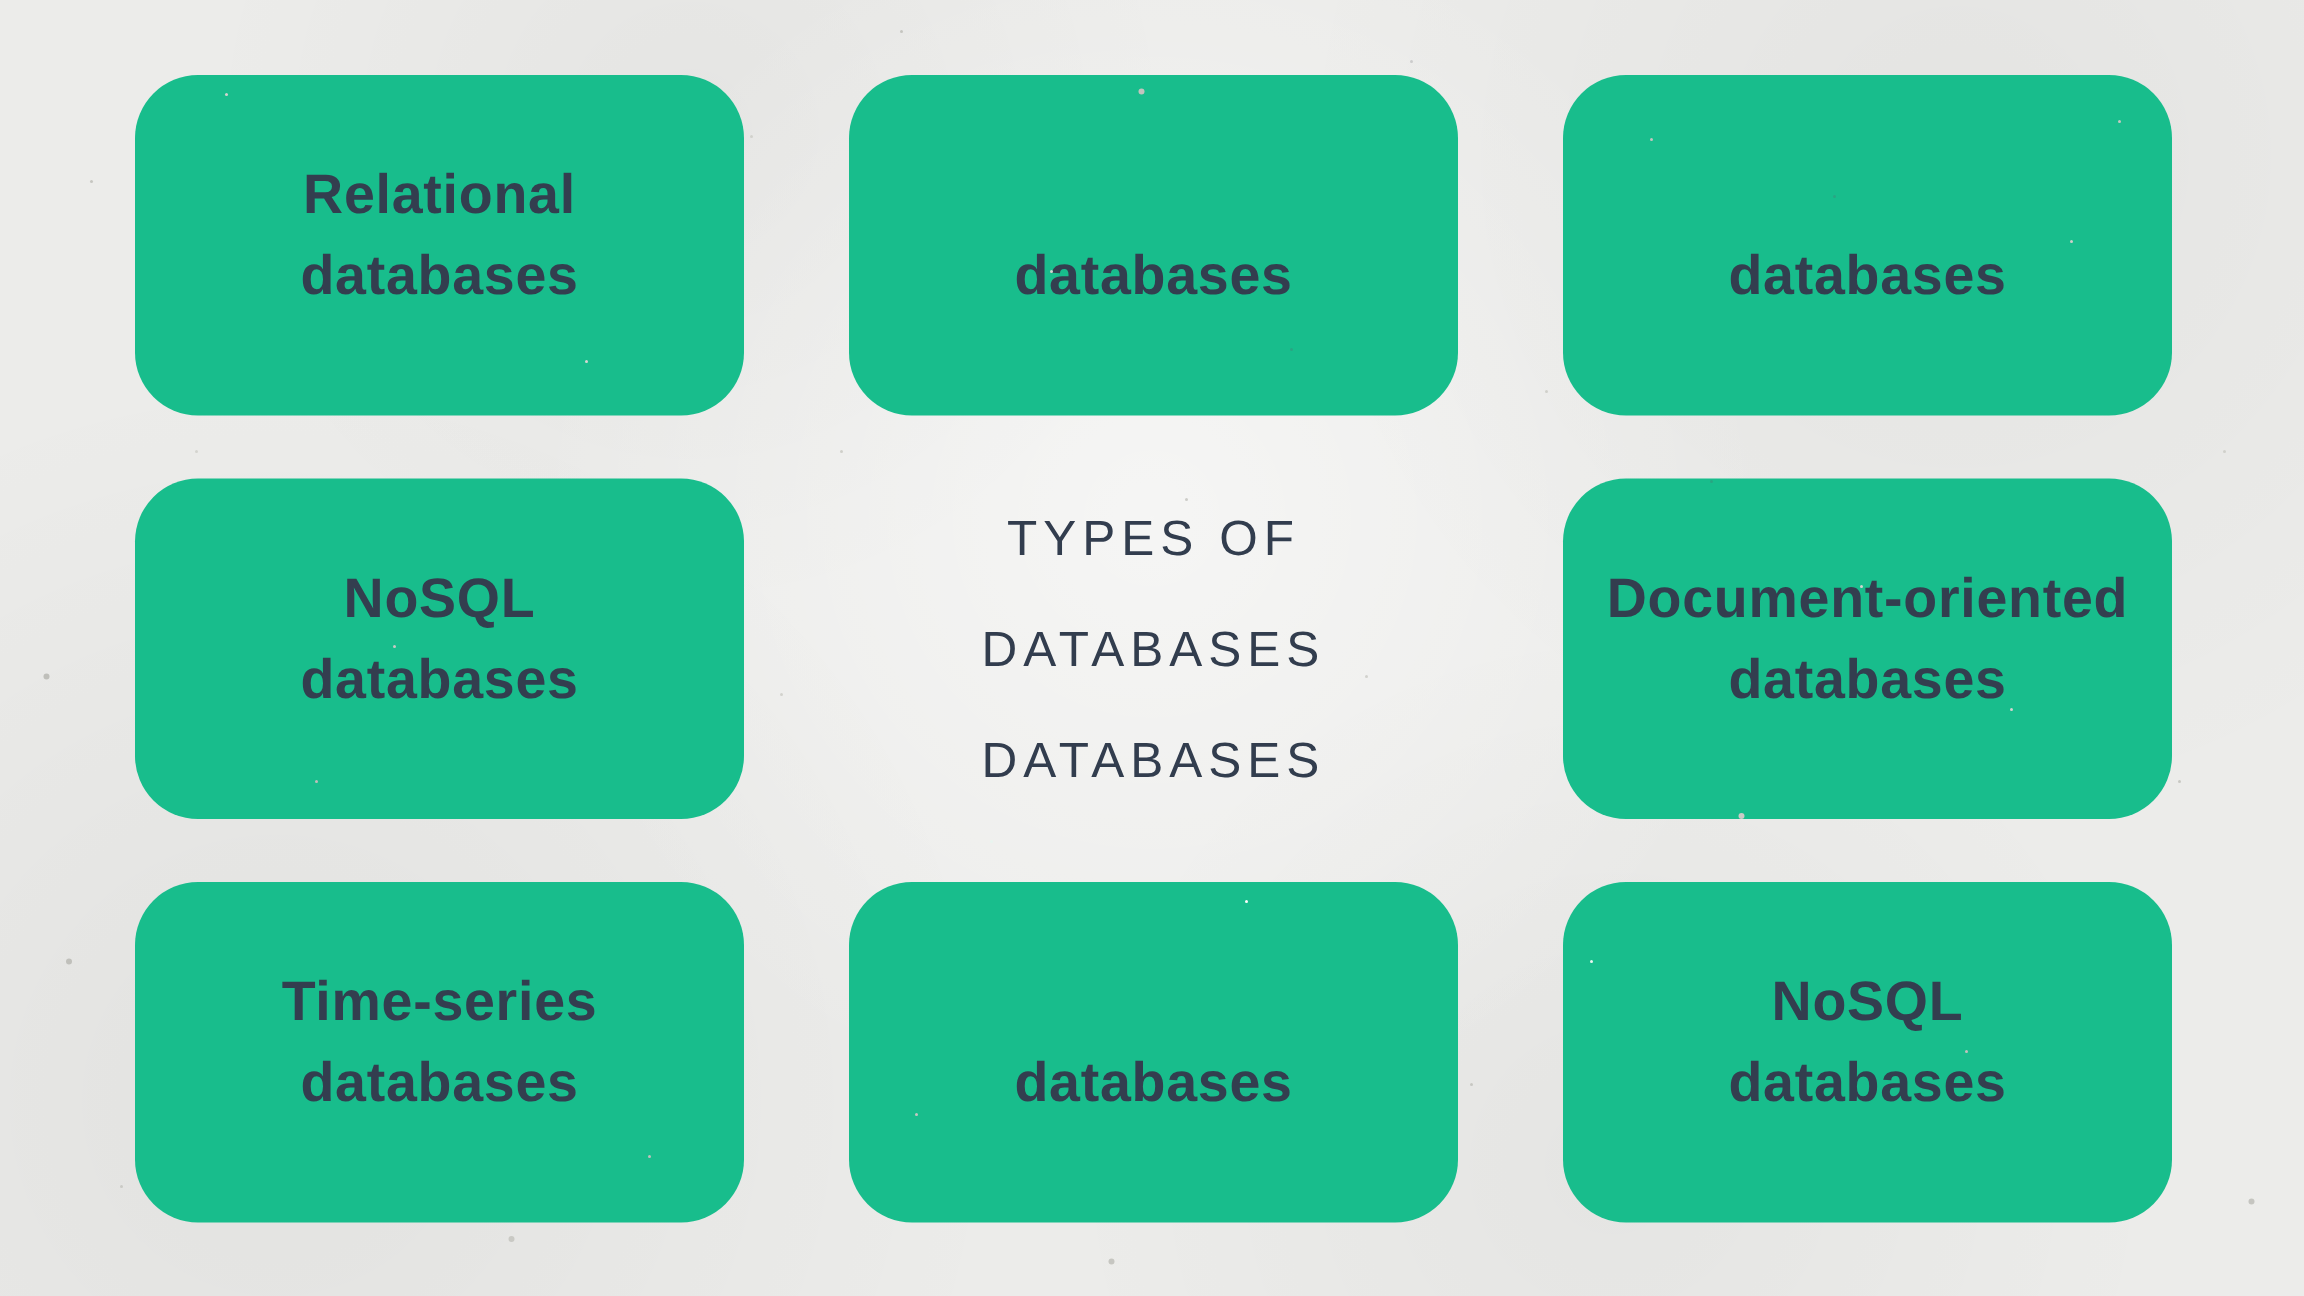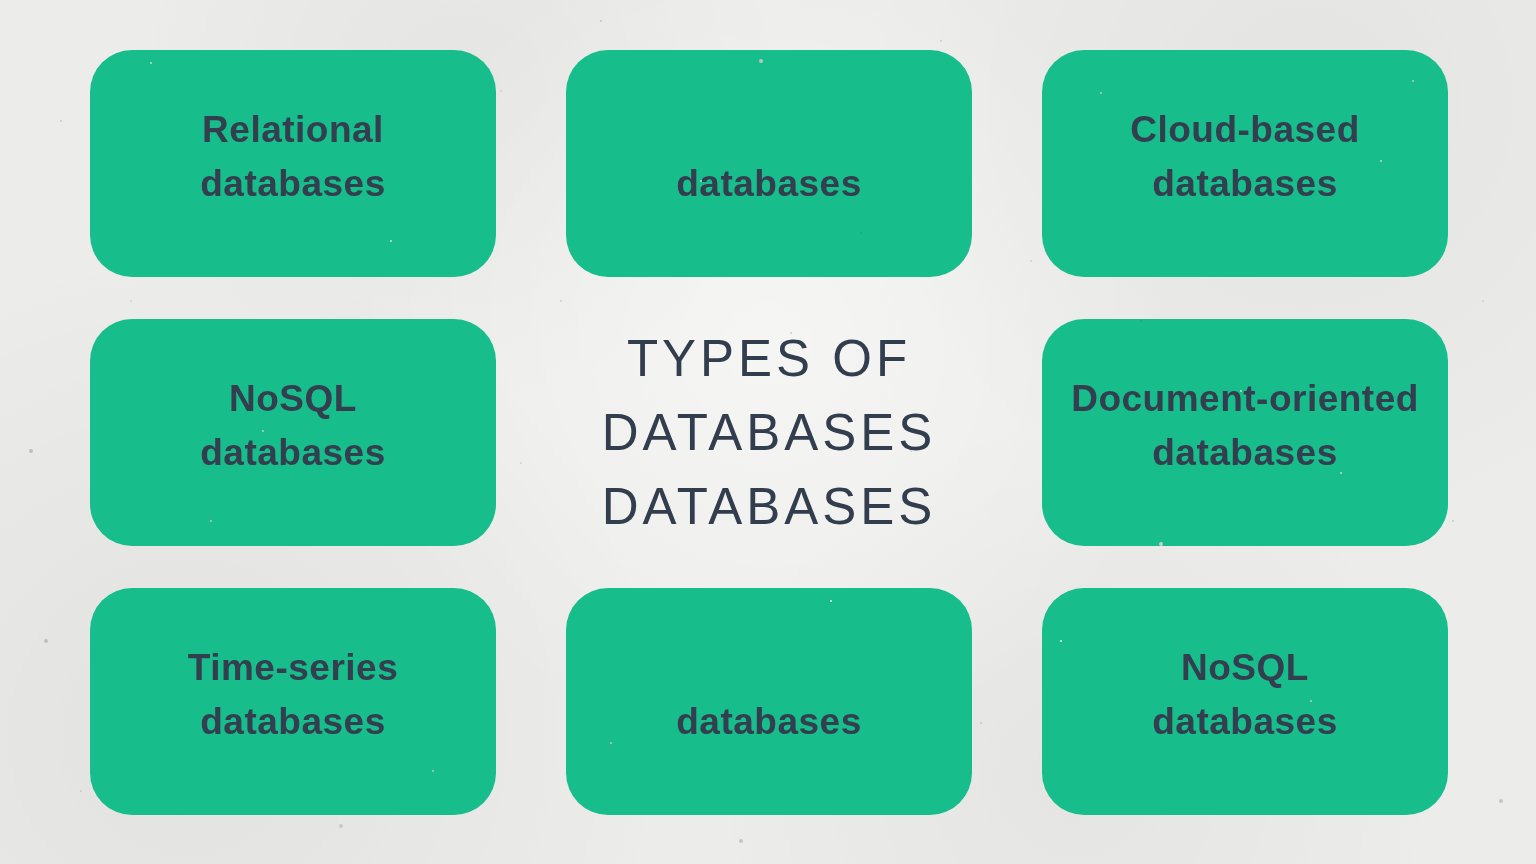--- a/index.html
+++ b/index.html
@@ -67,21 +67,21 @@
     font-weight:700;
     line-height:54px;
     text-align:center;
     letter-spacing:0.5px;
   }
   .title-cell{
     display:flex;flex-direction:column;align-items:center;justify-content:center;
   }
   .title-line{
     color:var(--title-text);
-    font-size:51px;
+    font-size:33px;
     font-weight:300;
     line-height:74px;
     letter-spacing:4px;
     text-align:center;
     white-space:nowrap;
   }
 </style>
 </head>
 <body>
 
@@ -99,21 +99,21 @@
 
     <div class="card">
       <div class="card-label">
         <br>
         <span>databases</span>
       </div>
     </div>
 
     <div class="card">
       <div class="card-label">
-        <span>Cloud-based</span><br>
+        <br>
         <span>databases</span>
       </div>
     </div>
 
     <div class="card">
       <div class="card-label">
         <span>NoSQL</span><br>
         <span>databases</span>
       </div>
     </div>

